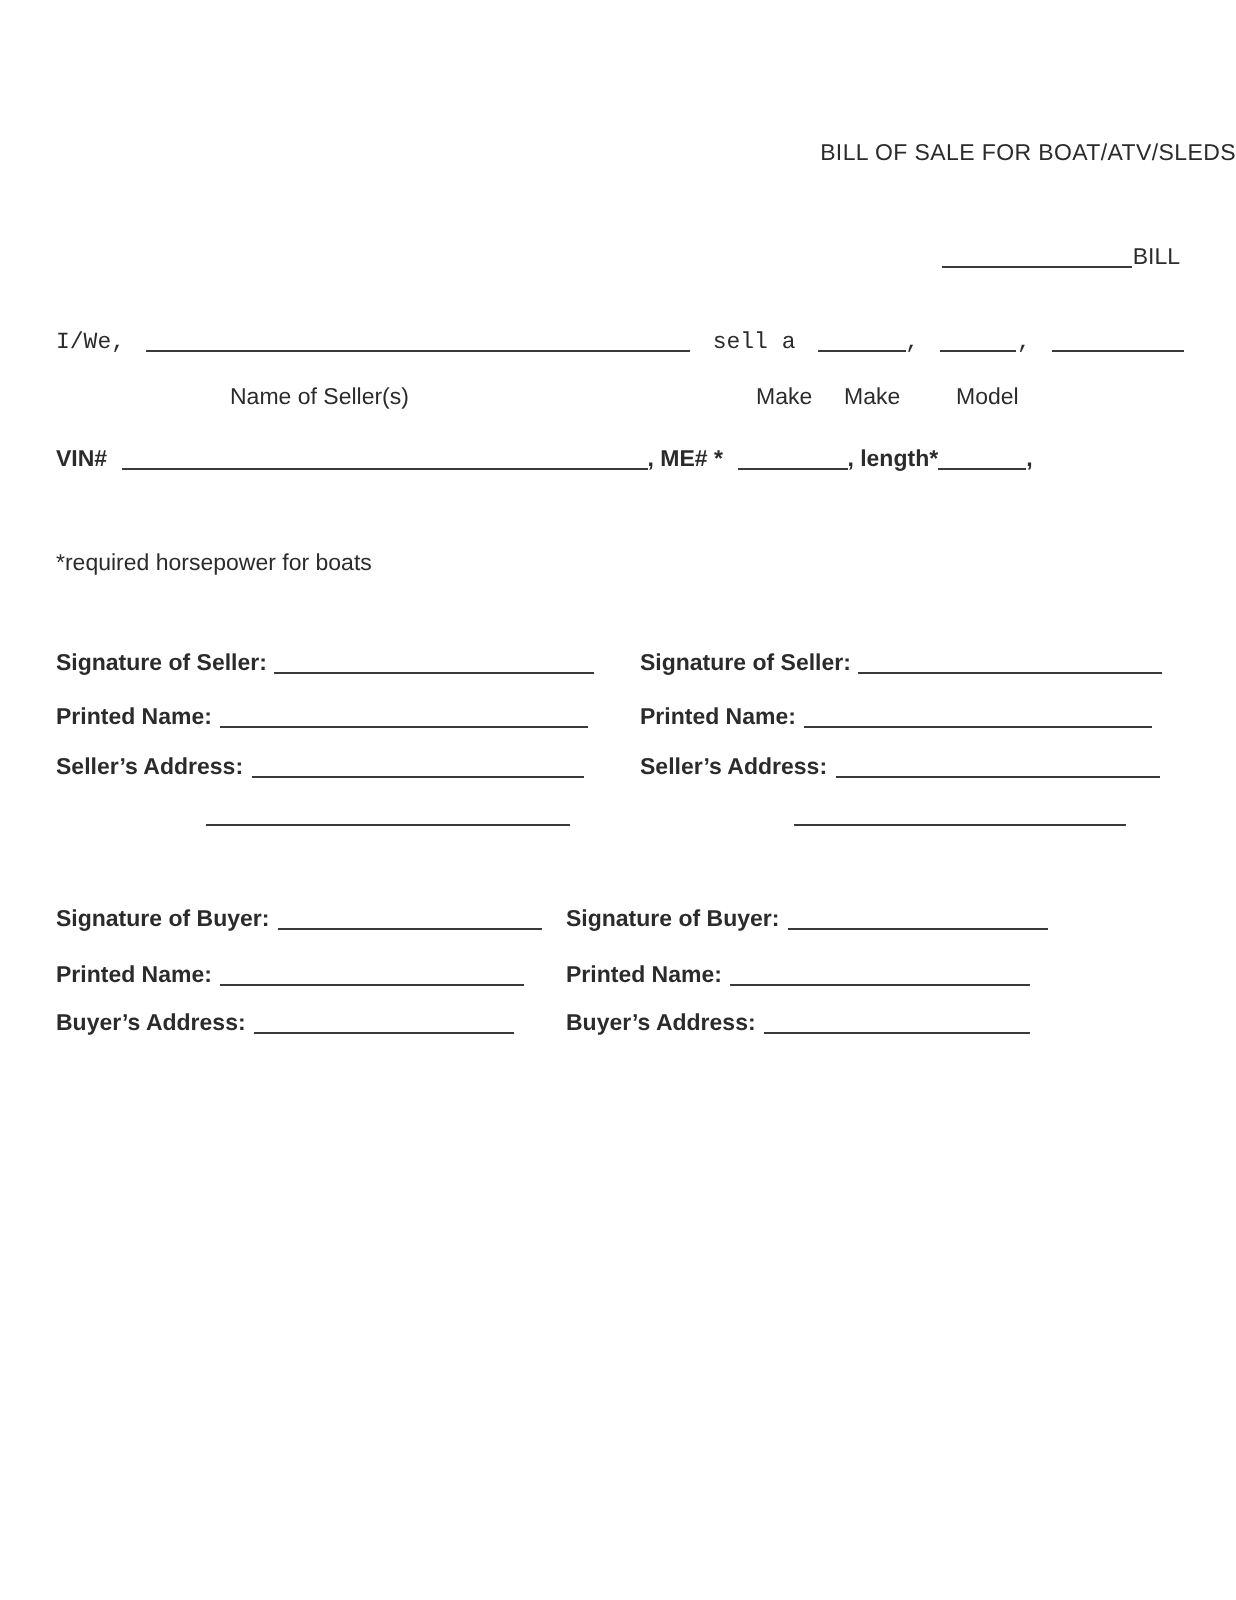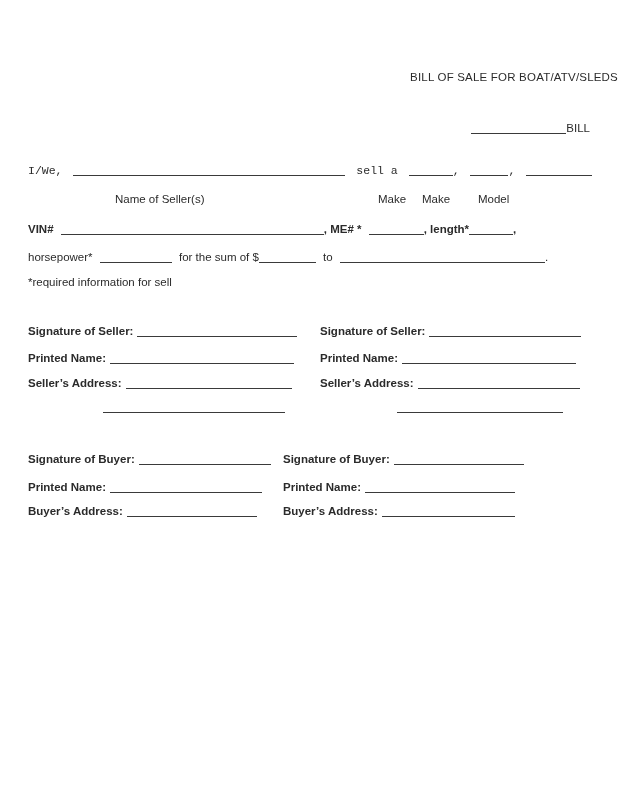--- a/index.html
+++ b/index.html
@@ -56,29 +56,22 @@
     <span class="lbl" style="left:422px;">Make</span>
     <span class="lbl" style="left:478px;">Model</span>
   </div>
 
   <div class="row" style="top:222px;left:28px;font-weight:bold;">
     <span class="t">VIN#</span>
     <span class="b gl" style="width:263px;"></span><span class="t">, ME# *</span>
     <span class="b gl" style="width:55px;"></span><span class="t">, length*</span><span class="b" style="width:44px;"></span><span class="t">,</span>
   </div>
 
-  <div class="row" style="top:250px;left:28px;">
-    <span class="t">horsepower*</span>
-    <span class="b gl gr" style="width:72px;"></span>
-    <span class="t">for the sum of $</span><span class="b" style="width:57px;"></span>
-    <span class="t gl">to</span>
-    <span class="b gl" style="width:205px;"></span><span class="t">.</span>
-  </div>
 
-  <div class="row" style="top:275px;left:28px;">*required information for sell</div>
+  <div class="row" style="top:275px;left:28px;">*required horsepower for boats</div>
 
   <div class="col" style="left:28px;top:324px;width:258px;height:100px;">
     <div class="crow" style="top:0;">
       <span class="t">Signature of Seller:</span><span class="b gl" style="width:160px;"></span>
     </div>
     <div class="crow" style="top:27px;">
       <span class="t">Printed Name:</span><span class="b gl" style="width:184px;"></span>
     </div>
     <div class="crow" style="top:52px;">
       <span class="t">Seller’s Address:</span><span class="b gl" style="width:166px;"></span>

